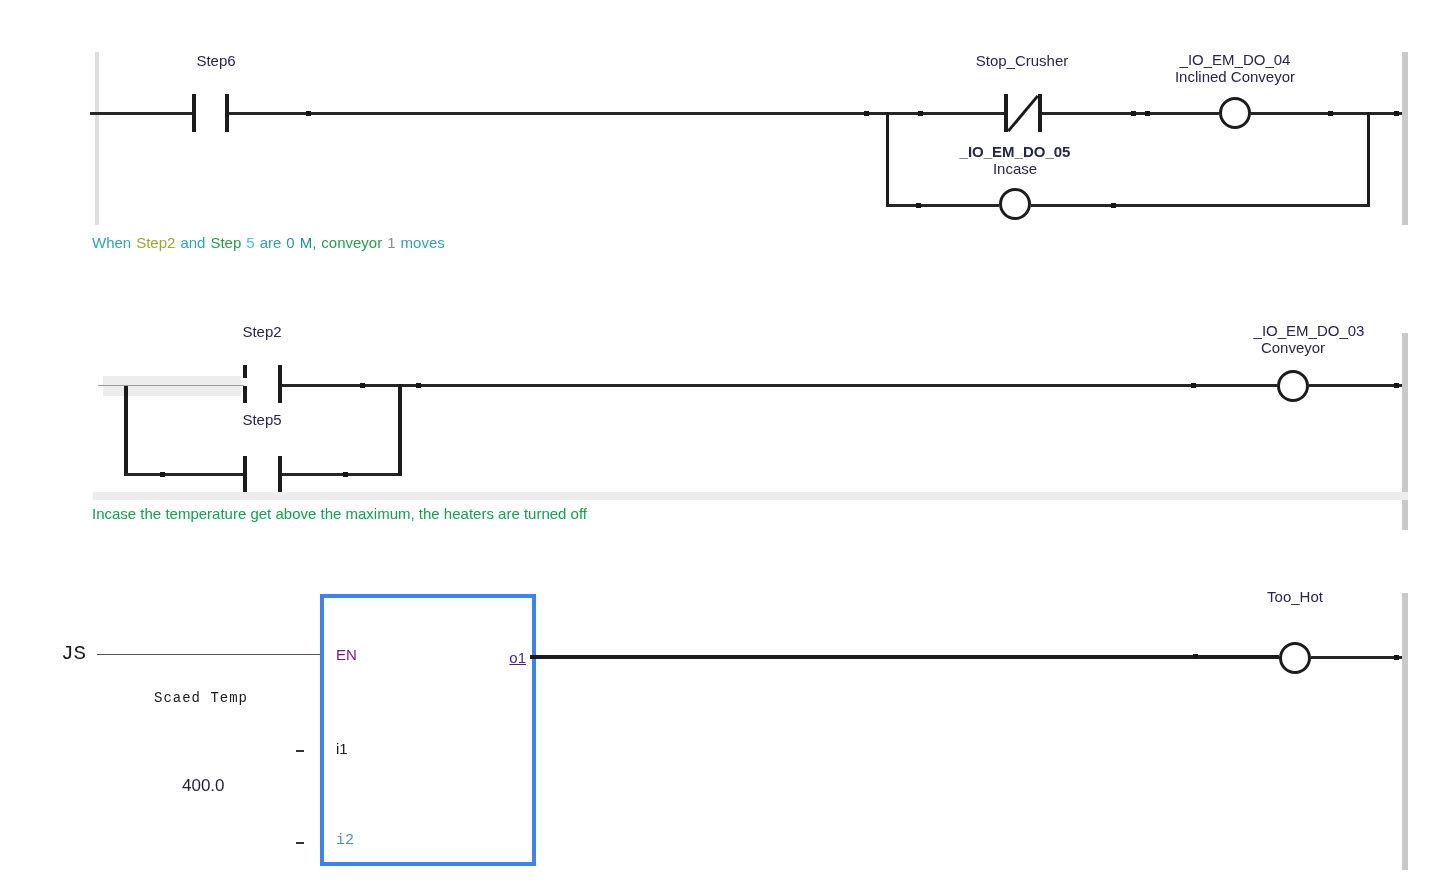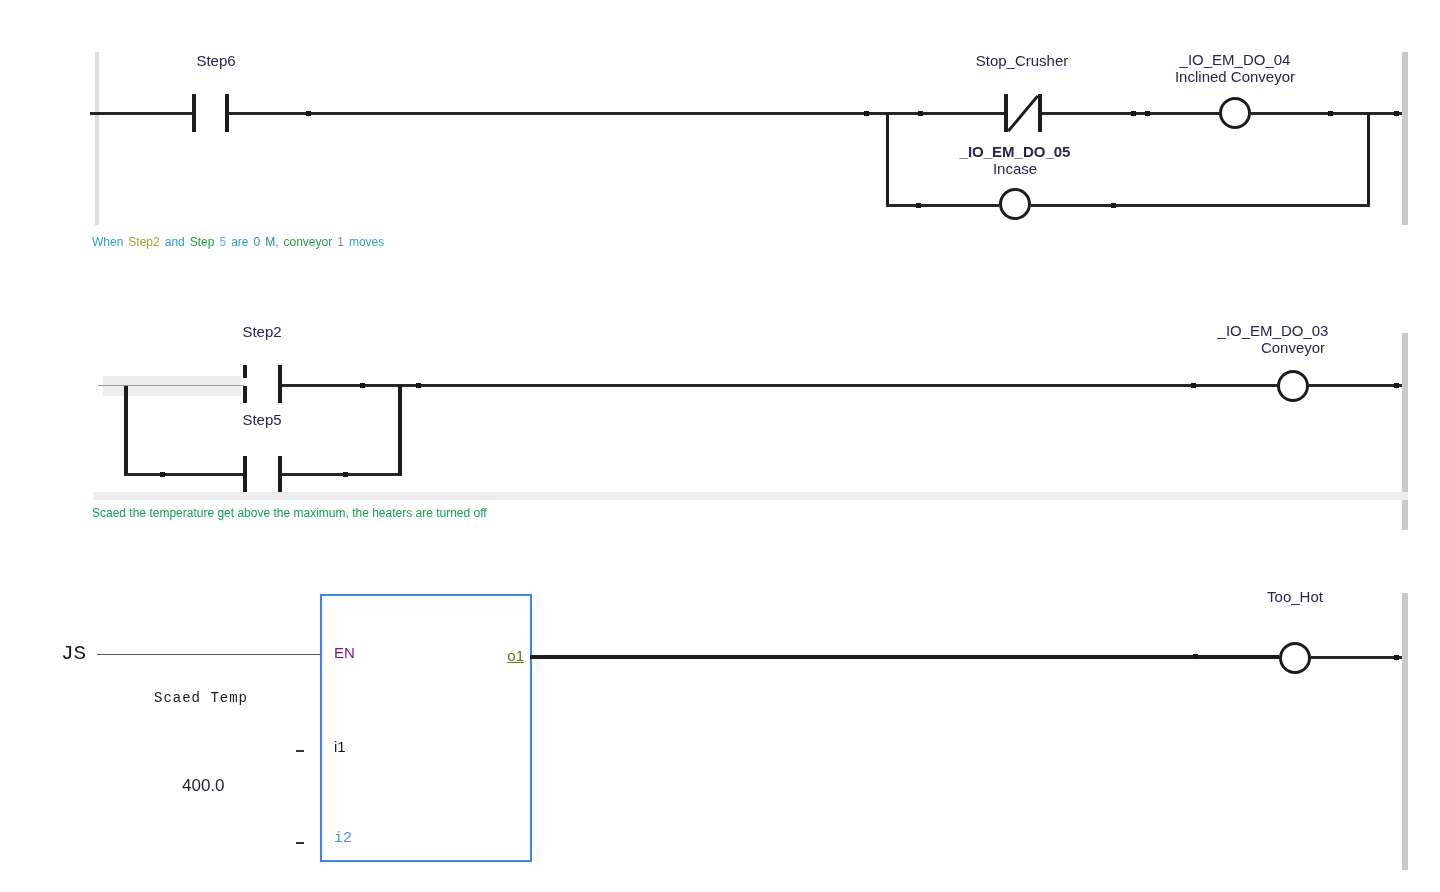--- a/index.html
+++ b/index.html
@@ -27,33 +27,33 @@
     border-radius:50%;background:#fff;}
 
   
   .dot{position:absolute;width:5px;height:5px;background:#161616;}
 
   
   .lbl{position:absolute;font-size:15px;line-height:17px;color:#26264d;
     text-align:center;white-space:nowrap;}
 
   
-  .comment{position:absolute;font-size:12px;line-height:21px;white-space:nowrap;}
+  .comment{position:absolute;font-size:15px;line-height:21px;white-space:nowrap;}
   .comment-green{color:#12a24c;}
   .comment .w{margin-right:5px;}
 
   
   .band{position:absolute;background:#ededed;}
 
   
   .fblock{position:absolute;left:320px;top:594px;width:208px;height:264px;
-    border:2px solid #3b82f6;background:#fff;}
+    border:4px solid #3b82f6;background:#fff;}
   .port{position:absolute;font-size:15px;white-space:nowrap;}
   .port-en{left:12px;top:48px;color:#7c117c;}
-  .port-o1{right:6px;top:51px;color:#4d7c0f;text-decoration:underline;}
+  .port-o1{right:6px;top:51px;color:#4c1d95;text-decoration:underline;}
   .port-i1{left:12px;top:142px;color:#1c1c1c;}
   .port-i2{left:12px;top:234px;color:#4a8fd4;font-family:"Liberation Mono",monospace;}
   .pin-dash{position:absolute;width:8px;height:2px;background:#333;}
 
   .mono{font-family:"Liberation Mono","DejaVu Sans Mono",monospace;margin-left:6px;}
   .operand{position:absolute;color:#1b1b1b;white-space:nowrap;}
 </style>
 </head>
 <body>
 
@@ -115,33 +115,33 @@
   <div class="wire" style="left:1309px;top:384px;width:93px;"></div>
 
   <div class="vwire" style="left:124px;top:386px;height:90px;width:4px;"></div>
   <div class="wire" style="left:124px;top:473px;width:119px;"></div>
   <div class="lbl" style="left:212px;top:411px;width:100px;">Step5</div>
   <div class="bar" style="left:243px;top:456px;"></div>
   <div class="bar" style="left:278px;top:456px;"></div>
   <div class="wire" style="left:282px;top:473px;width:116px;"></div>
   <div class="vwire" style="left:398px;top:384px;height:92px;width:4px;"></div>
 
-  <div class="lbl" style="left:1188px;top:322px;width:170px;">_IO_EM_DO_03</div>
+  <div class="lbl" style="left:1224px;top:322px;width:170px;">_IO_EM_DO_03</div>
   <div class="lbl" style="left:1208px;top:339px;width:170px;">Conveyor</div>
   <div class="coil" style="left:1277px;top:370px;"></div>
 
   <div class="dot" style="left:360px;top:383px;"></div>
   <div class="dot" style="left:416px;top:383px;"></div>
   <div class="dot" style="left:1191px;top:383px;"></div>
   <div class="dot" style="left:1394px;top:383px;"></div>
   <div class="dot" style="left:160px;top:472px;"></div>
   <div class="dot" style="left:343px;top:472px;"></div>
 
   <div class="band" style="left:93px;top:492px;width:1315px;height:8px;"></div>
-  <div class="comment comment-green" style="left:92px;top:503px;">Scaed the temperature get above the maximum, the heaters are turned off</div>
+  <div class="comment comment-green" style="left:92px;top:503px;">Incase the temperature get above the maximum, the heaters are turned off</div>
 
   <div class="rail" style="left:1402px;top:593px;height:277px;"></div>
 
   <div class="operand mono" style="left:55px;top:642px;font-size:21px;">JS</div>
   <div class="wire-thin" style="left:97px;top:654px;width:223px;background:#555;"></div>
 
   <div class="fblock">
     <div class="port port-en">EN</div>
     <div class="port port-o1">o1</div>
     <div class="port port-i1">i1</div>

